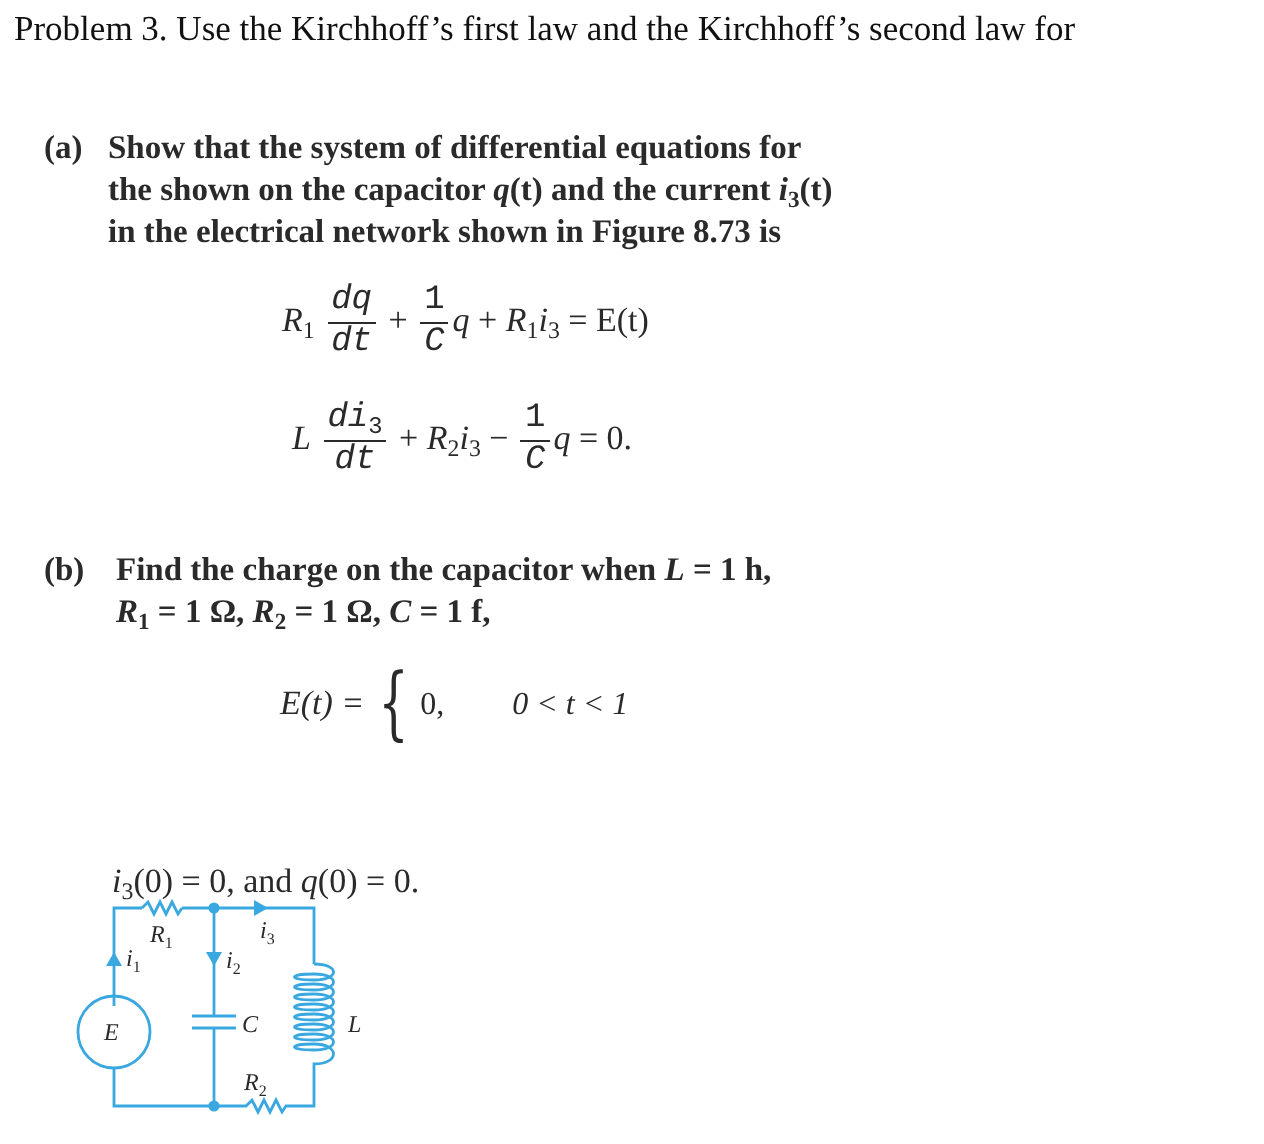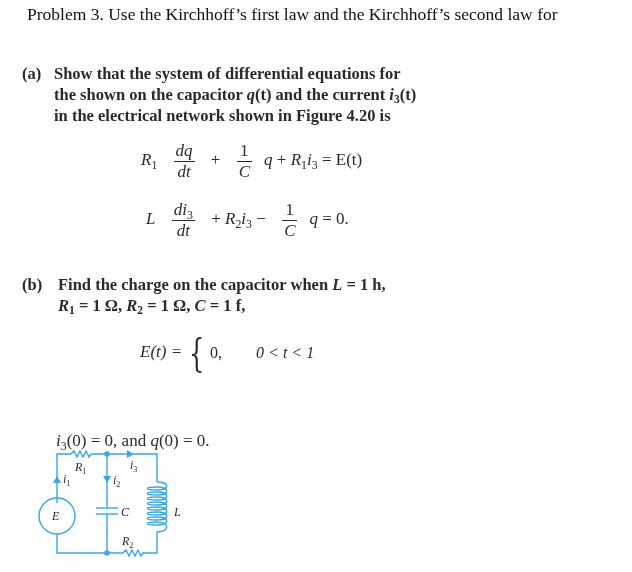--- a/index.html
+++ b/index.html
@@ -5,29 +5,30 @@
   html, body { margin: 0; padding: 0; background: #ffffff; }
   body {
     width: 632px; height: 572px; position: relative; overflow: hidden;
     font-family: "Liberation Serif", "DejaVu Serif", serif;
     color: #1a1a1a;
   }
   .abs { position: absolute; white-space: nowrap; }
   .header {
     left: 7px; top: 2px; font-size: 17.5px; line-height: 24px; color: #111;
   }
-  .header div { height: 24px; margin-left: 20px; }
+  .header div { height: 24px; }
   .txt { font-size: 16.5px; line-height: 21px; color: #2a2a2a; font-weight: bold; }
   .lbl { font-weight: bold; }
   i, .it { font-style: italic; }
   sub { font-size: 0.7em; vertical-align: -0.3em; line-height: 0; }
   sup { font-size: 0.7em; vertical-align: 0.55em; line-height: 0; }
   .frac {
     display: inline-block; vertical-align: middle; text-align: center;
-    margin: 0 12px;
+    margin: 0 2px;
+    font-family: Liberation Mono, monospace;
   }
   .frac .num { display: block; border-bottom: 1px solid #2a2a2a; padding: 0 2px; line-height: 20px; }
   .frac .den { display: block; line-height: 20px; padding: 0 2px; }
   .eq { font-size: 17px; color: #2a2a2a; }
   .brace {
     display: inline-block; vertical-align: middle; font-size: 40px;
     transform: scaleX(0.6); margin: 0 -4px 0 -2px; line-height: 40px;
     font-family: "DejaVu Serif", serif; font-weight: 200;
   }
   .cases { display: inline-block; vertical-align: middle; }
@@ -41,21 +42,21 @@
 
 <div class="abs header">
   <div>Problem 3. Use the Kirchhoff’s first law and the Kirchhoff’s second law for</div>
 </div>
 
 <div class="abs txt" style="left: 22px; top: 63px; font-weight: bold;">(a)</div>
 <div class="abs txt" style="left:22px; top:63px;"></div>
 <div class="abs txt" style="left:54px; top:63px;">
   <div>Show that the system of differential equations for</div>
   <div><span>the shown on the capacitor </span><i>q</i><span>(t)</span><span> and the current </span><i>i</i><sub>3</sub><span>(t)</span></div>
-  <div>in the electrical network shown in Figure 4.20 is</div>
+  <div>in the electrical network shown in Figure 8.73 is</div>
 </div>
 
 <div class="abs eq" style="left:141px; top:141px;">
   <i>R</i><sub>1</sub>
   <span class="frac"><i class="num">dq</i><i class="den">dt</i></span>
   <span>+</span>
   <span class="frac"><span class="num">1</span><i class="den">C</i></span><i>q</i>
   <span>+</span>
   <i>R</i><sub>1</sub><i>i</i><sub>3</sub>
   <span>=</span>

